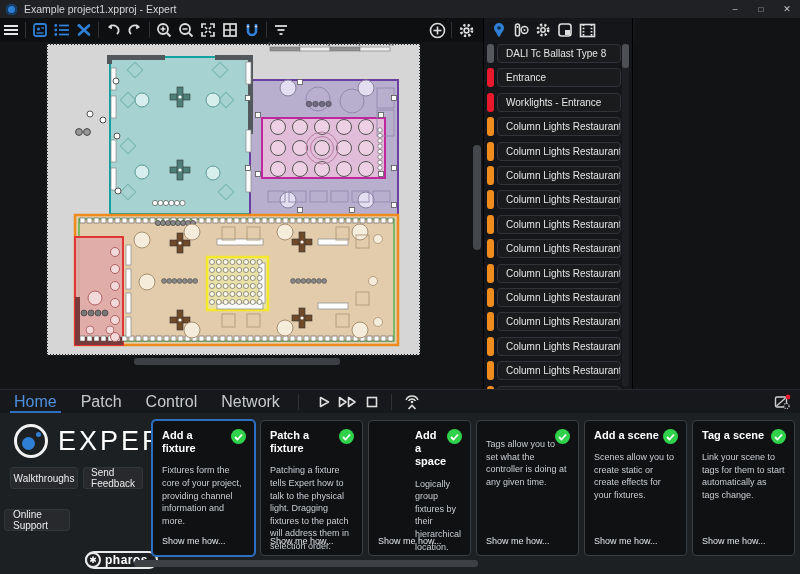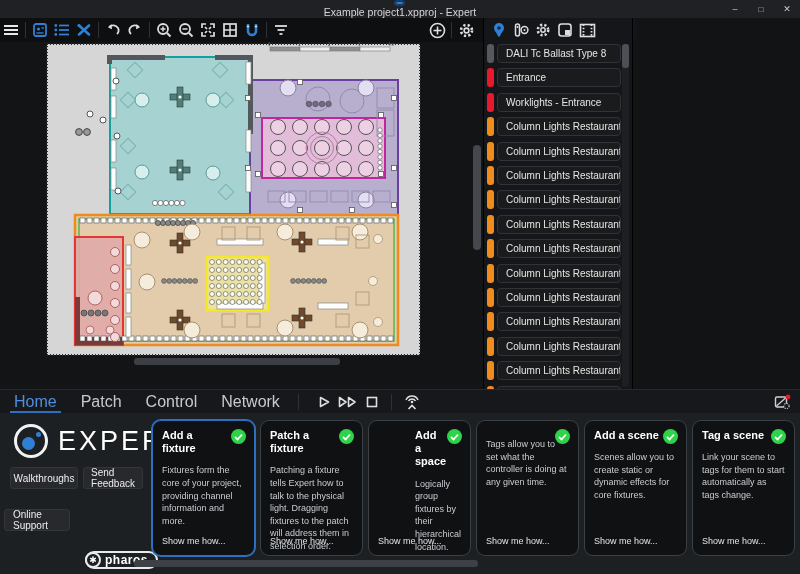--- a/index.html
+++ b/index.html
@@ -1,20 +1,20 @@
 <!DOCTYPE html>
 <html><head>
 <meta charset="utf-8">
 <style>
   html,body{margin:0;padding:0;background:#000;}
   #app{position:relative;width:800px;height:574px;background:#141619;overflow:hidden;
        font-family:"Liberation Sans",sans-serif;-webkit-font-smoothing:antialiased;color:#e4e4e4;}
   
   .titlebar{position:absolute;left:0;top:0;width:800px;height:18px;background:#1f2124;
-            display:flex;align-items:center;font-size:10.5px;color:#d6d6d6;flex-direction:column;}
+            display:flex;align-items:center;font-size:10.5px;color:#d6d6d6;}
   .appicon{width:11px;height:11px;border-radius:50%;background:#2f80d4;margin:0 7px 0 6px;
            box-shadow:inset 0 0 0 2px #123a63;}
   .win-controls{position:absolute;right:0;top:0;height:18px;display:flex;}
   .win-btn{width:26px;height:18px;display:flex;align-items:center;justify-content:center;
            color:#c9c9c9;font-size:9px;}
   
   .workspace{position:absolute;left:0;top:18px;width:800px;height:371px;background:#121314;}
   .vdivider{position:absolute;top:0;height:371px;width:1px;background:#000;}
   
   .plan-toolbar{position:absolute;left:0;top:0;width:483px;height:24px;background:#0e0f11;
@@ -61,21 +61,21 @@
   #btn-walkthroughs{left:10px;top:54px;width:68px;}
   #btn-feedback{left:83px;top:54px;width:60px;}
   #btn-support{left:4px;top:96px;width:66px;}
   .pharos{position:absolute;left:85px;top:138px;height:18px;border:2px solid #e9e9e9;border-radius:11px;
           display:flex;align-items:center;padding:0 8px 0 18px;box-sizing:border-box;}
   .pharos-star{position:absolute;left:-2px;top:-1px;width:16px;height:16px;border:2px solid #e9e9e9;border-radius:50%;
                background:#1d2023;display:flex;align-items:center;justify-content:center;font-size:9px;color:#fff;box-sizing:border-box;}
   .pharos-text{font-size:12px;font-weight:bold;color:#fff;letter-spacing:.5px;}
   
   .card{position:absolute;top:7px;width:103px;height:136px;background:#0f1113;border:1px solid #3a3f44;
-        border-radius:9px;box-sizing:border-box;padding:8px 9px;}
+        border-radius:4px;box-sizing:border-box;padding:8px 9px;}
   .card.selected{border-color:#2d6fc0;box-shadow:0 0 0 1px #2d6fc0;}
   .card-title{font-size:11px;font-weight:bold;color:#fff;padding-right:18px;line-height:1.2;}
   .card-check{position:absolute;top:8px;right:8px;width:15px;height:15px;border-radius:50%;background:#2fd24a;
               display:flex;align-items:center;justify-content:center;}
   .card-body{margin-top:9px;font-size:9px;line-height:1.4;color:#c9cdd1;}
   .card-link{position:absolute;left:9px;bottom:9px;font-size:9px;color:#e2e5e8;}
   .cards-scroll{position:absolute;left:134px;top:147px;width:344px;height:7px;background:#3d4045;border-radius:3px;}
   svg{display:block;}
 </style>
 </head>
@@ -763,21 +763,21 @@
           <div class="card-body">Tags allow you to set what the controller is doing at any given time.</div>
           <div class="card-link">Show me how...</div>
         </div>
         <div class="card" style="left: 584px;">
           <div class="card-title">Add a scene</div>
           <div class="card-check">
             <svg width="9" height="8">
               <path d="M1 4 L3.5 6.5 L8 1.5" fill="none" stroke="#fff" stroke-width="1.8"></path>
             </svg>
           </div>
-          <div class="card-body">Scenes allow you to create static or dynamic effects for core fixtures.</div>
+          <div class="card-body">Scenes allow you to create static or create effects for your fixtures.</div>
           <div class="card-link">Show me how...</div>
         </div>
         <div class="card" style="left: 692px;">
           <div class="card-title">Tag a scene</div>
           <div class="card-check">
             <svg width="9" height="8">
               <path d="M1 4 L3.5 6.5 L8 1.5" fill="none" stroke="#fff" stroke-width="1.8"></path>
             </svg>
           </div>
           <div class="card-body">Link your scene to tags for them to start automatically as tags change.</div>

